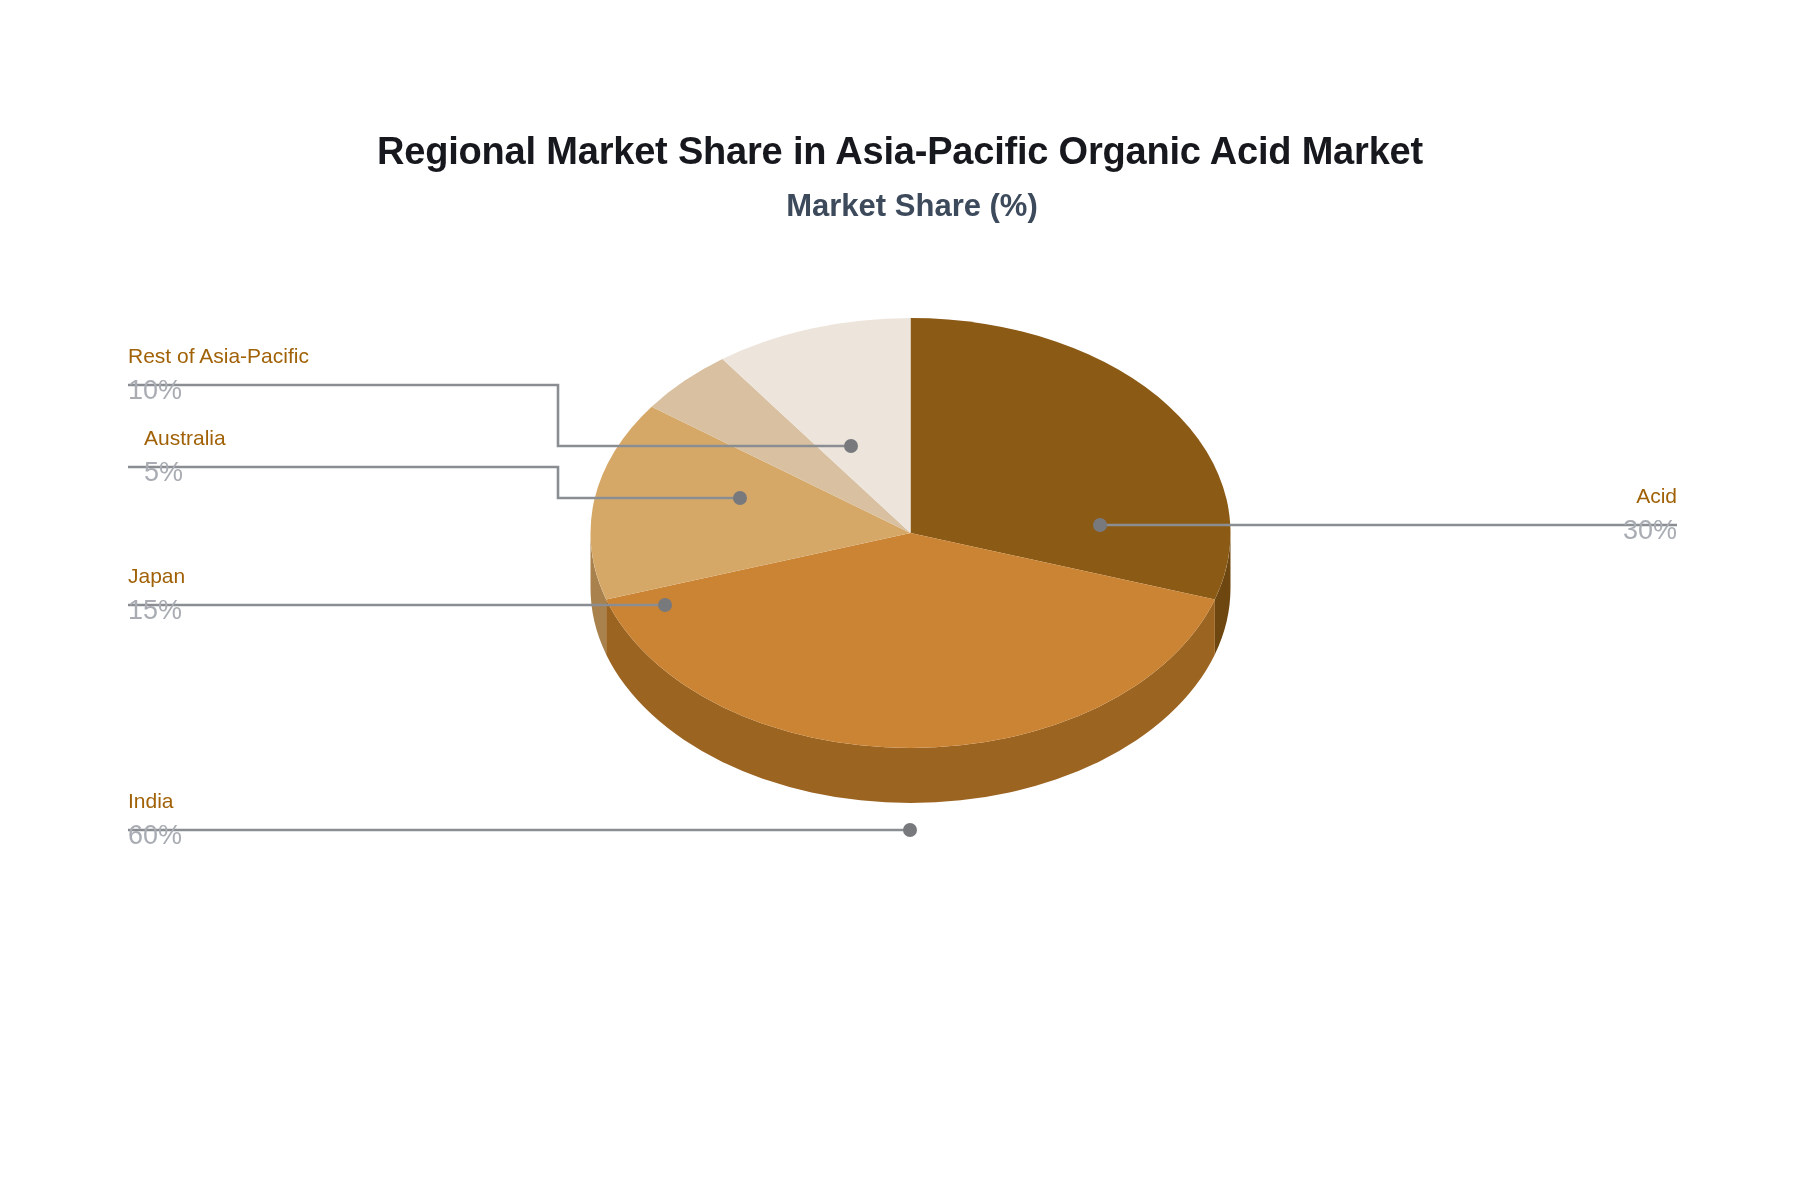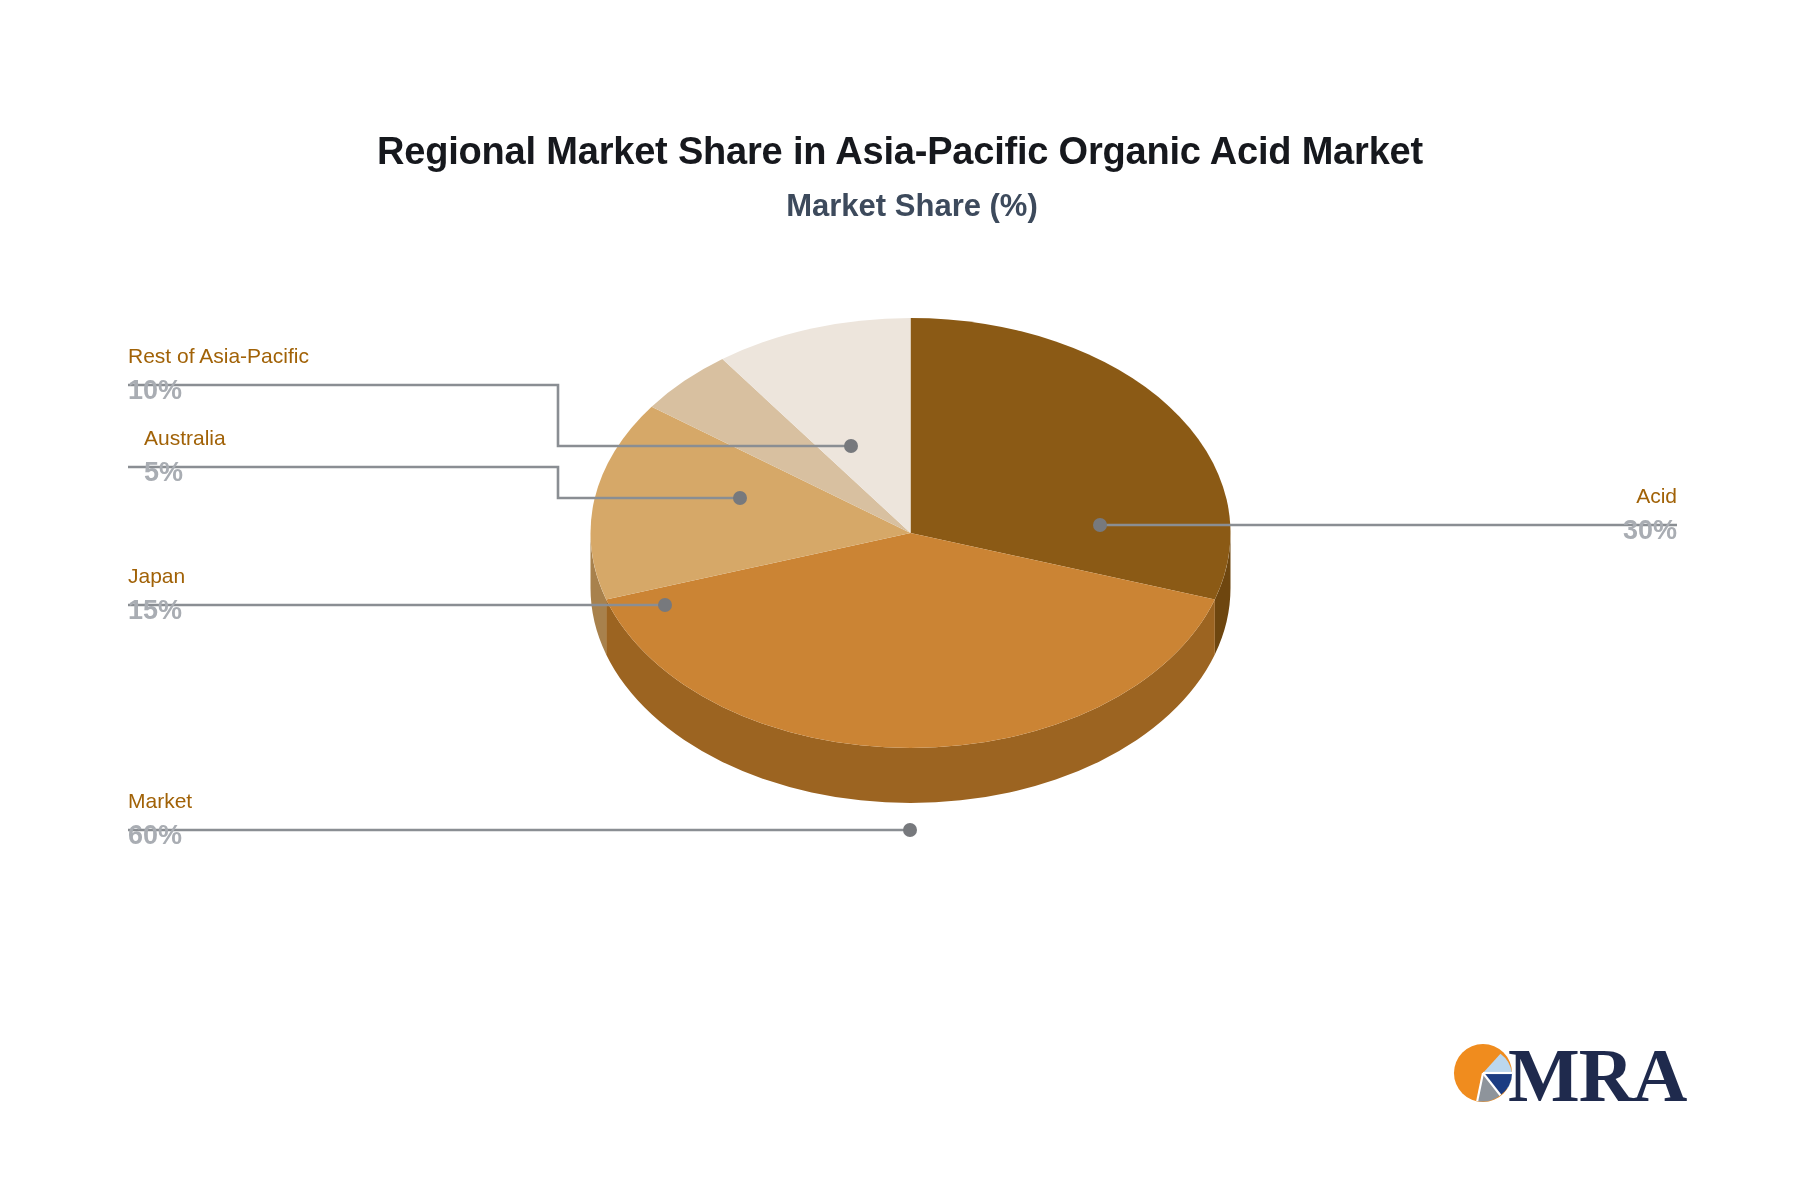--- a/index.html
+++ b/index.html
@@ -25,21 +25,21 @@
   }
 
   svg#chart{position:absolute;left:0;top:0;width:1800px;height:1196px;}
 
   
   .lbl{position:absolute;font-family:"Liberation Sans", sans-serif;}
   .lbl .name{
     font-size:21px;color:#a16207;white-space:nowrap;line-height:1.05;
   }
   .lbl .val{
-    font-size:27px;color:#a9adb3;white-space:nowrap;line-height:1.05;margin-top:9px;font-weight:bold;
+    font-size:27px;color:#a9adb3;white-space:nowrap;line-height:1.05;margin-top:9px;
   }
   .lbl.right{text-align:right;}
 
   
   .logo{position:absolute;left:1452px;top:1038px;width:240px;height:76px;}
   .logo-mark{position:absolute;left:0;top:4px;width:62px;height:62px;}
   .logo-text{
     position:absolute;left:56px;top:-6px;
     font-family:"Liberation Serif", serif;
     font-size:76px;font-weight:bold;color:#1f2a4d;
@@ -99,43 +99,23 @@
     <div class="name">Australia</div>
     <div class="val">5%</div>
   </div>
 
   <div class="lbl" style="left:128px;top:620px;transform:translateY(-55px);">
     <div class="name">Japan</div>
     <div class="val">15%</div>
   </div>
 
   <div class="lbl" style="left:128px;top:845px;transform:translateY(-55px);">
-    <div class="name">Market</div>
+    <div class="name">India</div>
     <div class="val">60%</div>
   </div>
 
   <div class="lbl right" style="left:1277px;top:540px;width:400px;transform:translateY(-55px);">
     <div class="name">Acid</div>
     <div class="val">30%</div>
   </div>
 
-  <div class="logo">
-    <svg class="logo-mark" viewBox="0 0 64 64">
-
-      <circle cx="32" cy="32" r="30" fill="#F08C1E"></circle>
-
-      <path d="M 32 32 L 62 32 A 30 30 0 0 1 57.5 48 Z" fill="#BBD7EE"></path>
-      <path d="M 32 32 L 50 12 A 30 30 0 0 1 62 32 Z" fill="#BBD7EE"></path>
-
-      <path d="M 32 32 L 62 32 A 30 30 0 0 1 50 55 Z" fill="#1B3C82"></path>
-
-      <path d="M 32 32 L 50 55 A 30 30 0 0 1 26 61 Z" fill="#8E949B"></path>
-
-      <g stroke="#ffffff" stroke-width="2.2" fill="none">
-        <line x1="32" y1="32" x2="62" y2="32"></line>
-        <line x1="32" y1="32" x2="50" y2="55"></line>
-        <line x1="32" y1="32" x2="26" y2="61"></line>
-      </g>
-    </svg>
-    <div class="logo-text">MRA</div>
-  </div>
 
 </div>
 
 </body></html>

